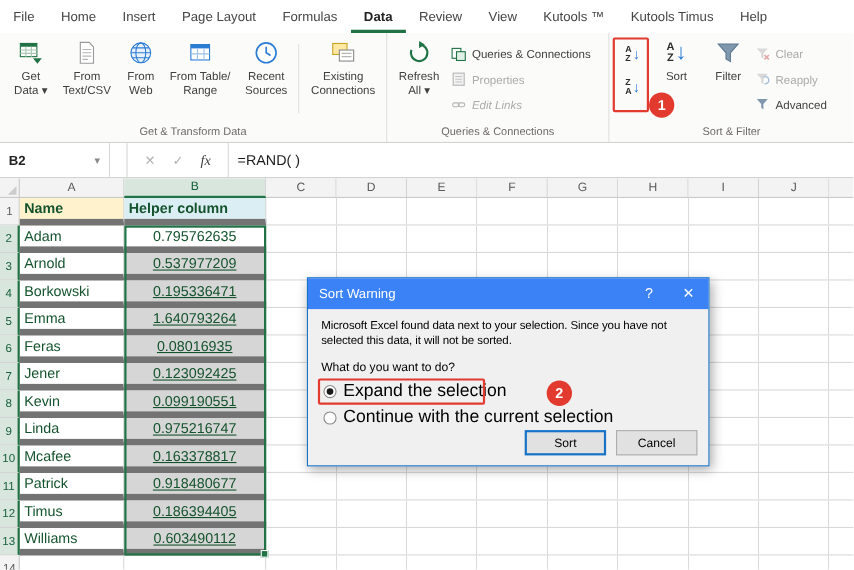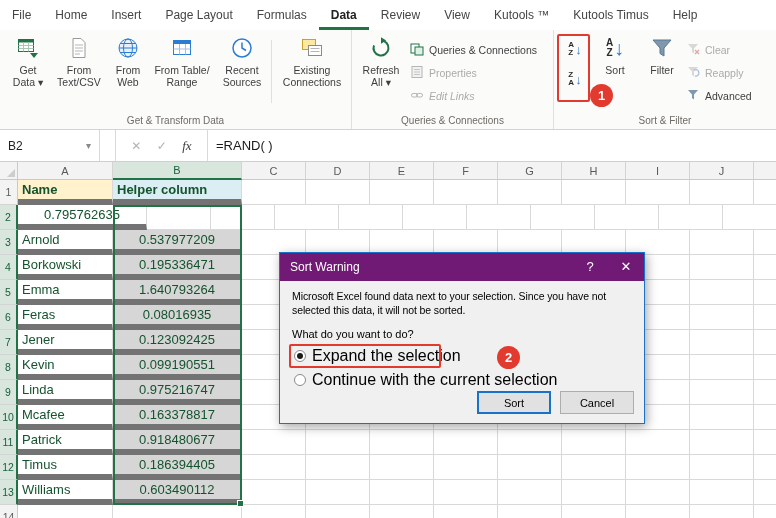--- a/index.html
+++ b/index.html
@@ -28,21 +28,21 @@
   .azicon { display:flex; align-items:center; gap:1px; }
   .azcol { display:flex; flex-direction:column; font-size:8px; line-height:8px; font-weight:bold; color:#2b2b2b; }
   .azarr { color:#2b7cd3; font-size:13px; line-height:13px; font-weight:bold; }
   .azcol.bigl { font-size:10px; line-height:10px; }
   .azarr.bigl { font-size:20px; line-height:20px; }
   .sortsmall { position:absolute; left:8px; width:26px; height:26px; display:flex; align-items:center; justify-content:center; }
 
   
   .fbar { position:absolute; top:130px; left:0; right:0; height:32px; background:#fff; border-bottom:1px solid #cfcfcf; display:flex; align-items:stretch; z-index:5; }
   .namebox { width:100px; border-right:1px solid #d9d9d9; display:flex; align-items:center; padding:0 8px; font-size:12px; color:#222; }
-  .namebox .nbtext { flex:1; }
+  .namebox .nbtext { flex:1;font-weight:bold; }
   .nb-dd { color:#8a8a8a; font-size:10px; }
   .fgap { width:16px; border-right:1px solid #d9d9d9; }
   .fbtnbar { width:92px; display:flex; align-items:center; justify-content:space-evenly; border-right:1px solid #d9d9d9; }
   .ficon { font-size:12px; color:#b3b3b3; }
   .fx { font-family:Liberation Serif, serif; font-style:italic; font-size:13px; color:#3d3d3d; }
   .fcontent { flex:1; display:flex; align-items:center; padding:0 8px; font-size:13px; color:#1a1a1a; }
 
   
   .grid { position:absolute; top:162px; left:0; width:776px; height:356px; background:#fff; overflow:hidden; }
   .hrow { display:flex; height:18px; }
@@ -54,27 +54,27 @@
   .grow { display:flex; height:25px; }
   .rhead { width:18px; background:#f3f3f3; border-right:1px solid #c9c9c9; border-bottom:1px solid #d4d4d4; font-size:10.5px; color:#5a5a5a; display:flex; align-items:center; justify-content:center; }
   .rhead.sel { background:#d9e6de; border-right:2px solid #217346; color:#17613a; }
   .cell { border-right:1px solid #d9d9d9; border-bottom:6px solid #737373; font-size:13px; color:#14532d; display:flex; align-items:center; padding:0 4px; overflow:hidden; white-space:nowrap; }
   .ca { width:95px; }
   .cb { width:129px; justify-content:center; }
   .cb.left { justify-content:flex-start; }
   .cempty { flex:1; border-bottom:1px solid #d9d9d9; background-image:repeating-linear-gradient(to right, transparent 0, transparent 63px, #d9d9d9 63px, #d9d9d9 64px); }
   .namehdr { background:#fff2cc; font-weight:bold; }
   .helperhdr { background:#daeef3; font-weight:bold; }
-  .selfill { background:#d6d6d6; }
+  .selfill { background:#d6d6d6;text-decoration:underline; }
   .selbox { position:absolute; left:113px; top:43px; width:129px; height:300px; border:2px solid #217346; pointer-events:none; z-index:10; }
   .fillhandle { position:absolute; right:-4px; bottom:-4px; width:7px; height:7px; background:#217346; border:1px solid #fff; }
 
   
   .dialog { position:absolute; left:279px; top:252px; width:366px; height:172px; background:#f0f0f0; border:1px solid #1673c8; box-shadow:2px 3px 10px rgba(0,0,0,.35); z-index:50; }
-  .dlg-title { height:28px; background:#701a75; color:#fff; display:flex; align-items:center; }
+  .dlg-title { height:28px; background:#3b82f6; color:#fff; display:flex; align-items:center; }
   .dlg-title .ttl { flex:1; padding-left:10px; font-size:12px; }
   .dlg-help, .dlg-close { width:36px; text-align:center; font-size:13px; line-height:28px; }
   .dlg-msg { padding:8px 8px 0 12px; font-size:10.5px; letter-spacing:-0.1px; line-height:14px; color:#000; white-space:pre-line; }
   .dlg-q { margin:11px 0 0 12px; font-size:11px; color:#000; }
   .dlg-opt { display:flex; align-items:center; gap:6px; margin:7px 0 0 14px; height:17px; font-size:16px; color:#000; }
   .radio { width:12px; height:12px; border:1px solid #8a8a8a; border-radius:50%; background:#fff; position:relative; flex:none; }
   .radio.checked:after { content:""; position:absolute; left:2px; top:2px; width:6px; height:6px; background:#1a1a1a; border-radius:50%; }
   .dlg-buttons { position:absolute; right:10px; bottom:9px; display:flex; gap:9px; }
   .dlg-btn { width:74px; height:23px; background:#e1e1e1; border:1px solid #adadad; font-size:11px; font-family:inherit; color:#000; display:flex; align-items:center; justify-content:center; }
   .dlg-btn.primary { border:2px solid #1673c8; }
@@ -332,20 +332,21 @@
     </div>
 
     <div class="grow">
       <div class="rhead">1</div>
       <div class="cell ca namehdr">Name</div>
       <div class="cell cb left helperhdr">Helper column</div>
       <div class="cempty"></div>
     </div>
     <div class="grow">
       <div class="rhead sel">2</div>
+      <div class="cell ca">Adam</div>
       <div class="cell cb">0.795762635</div>
       <div class="cempty"></div>
     </div>
     <div class="grow">
       <div class="rhead sel">3</div>
       <div class="cell ca">Arnold</div>
       <div class="cell cb selfill">0.537977209</div>
       <div class="cempty"></div>
     </div>
     <div class="grow">

